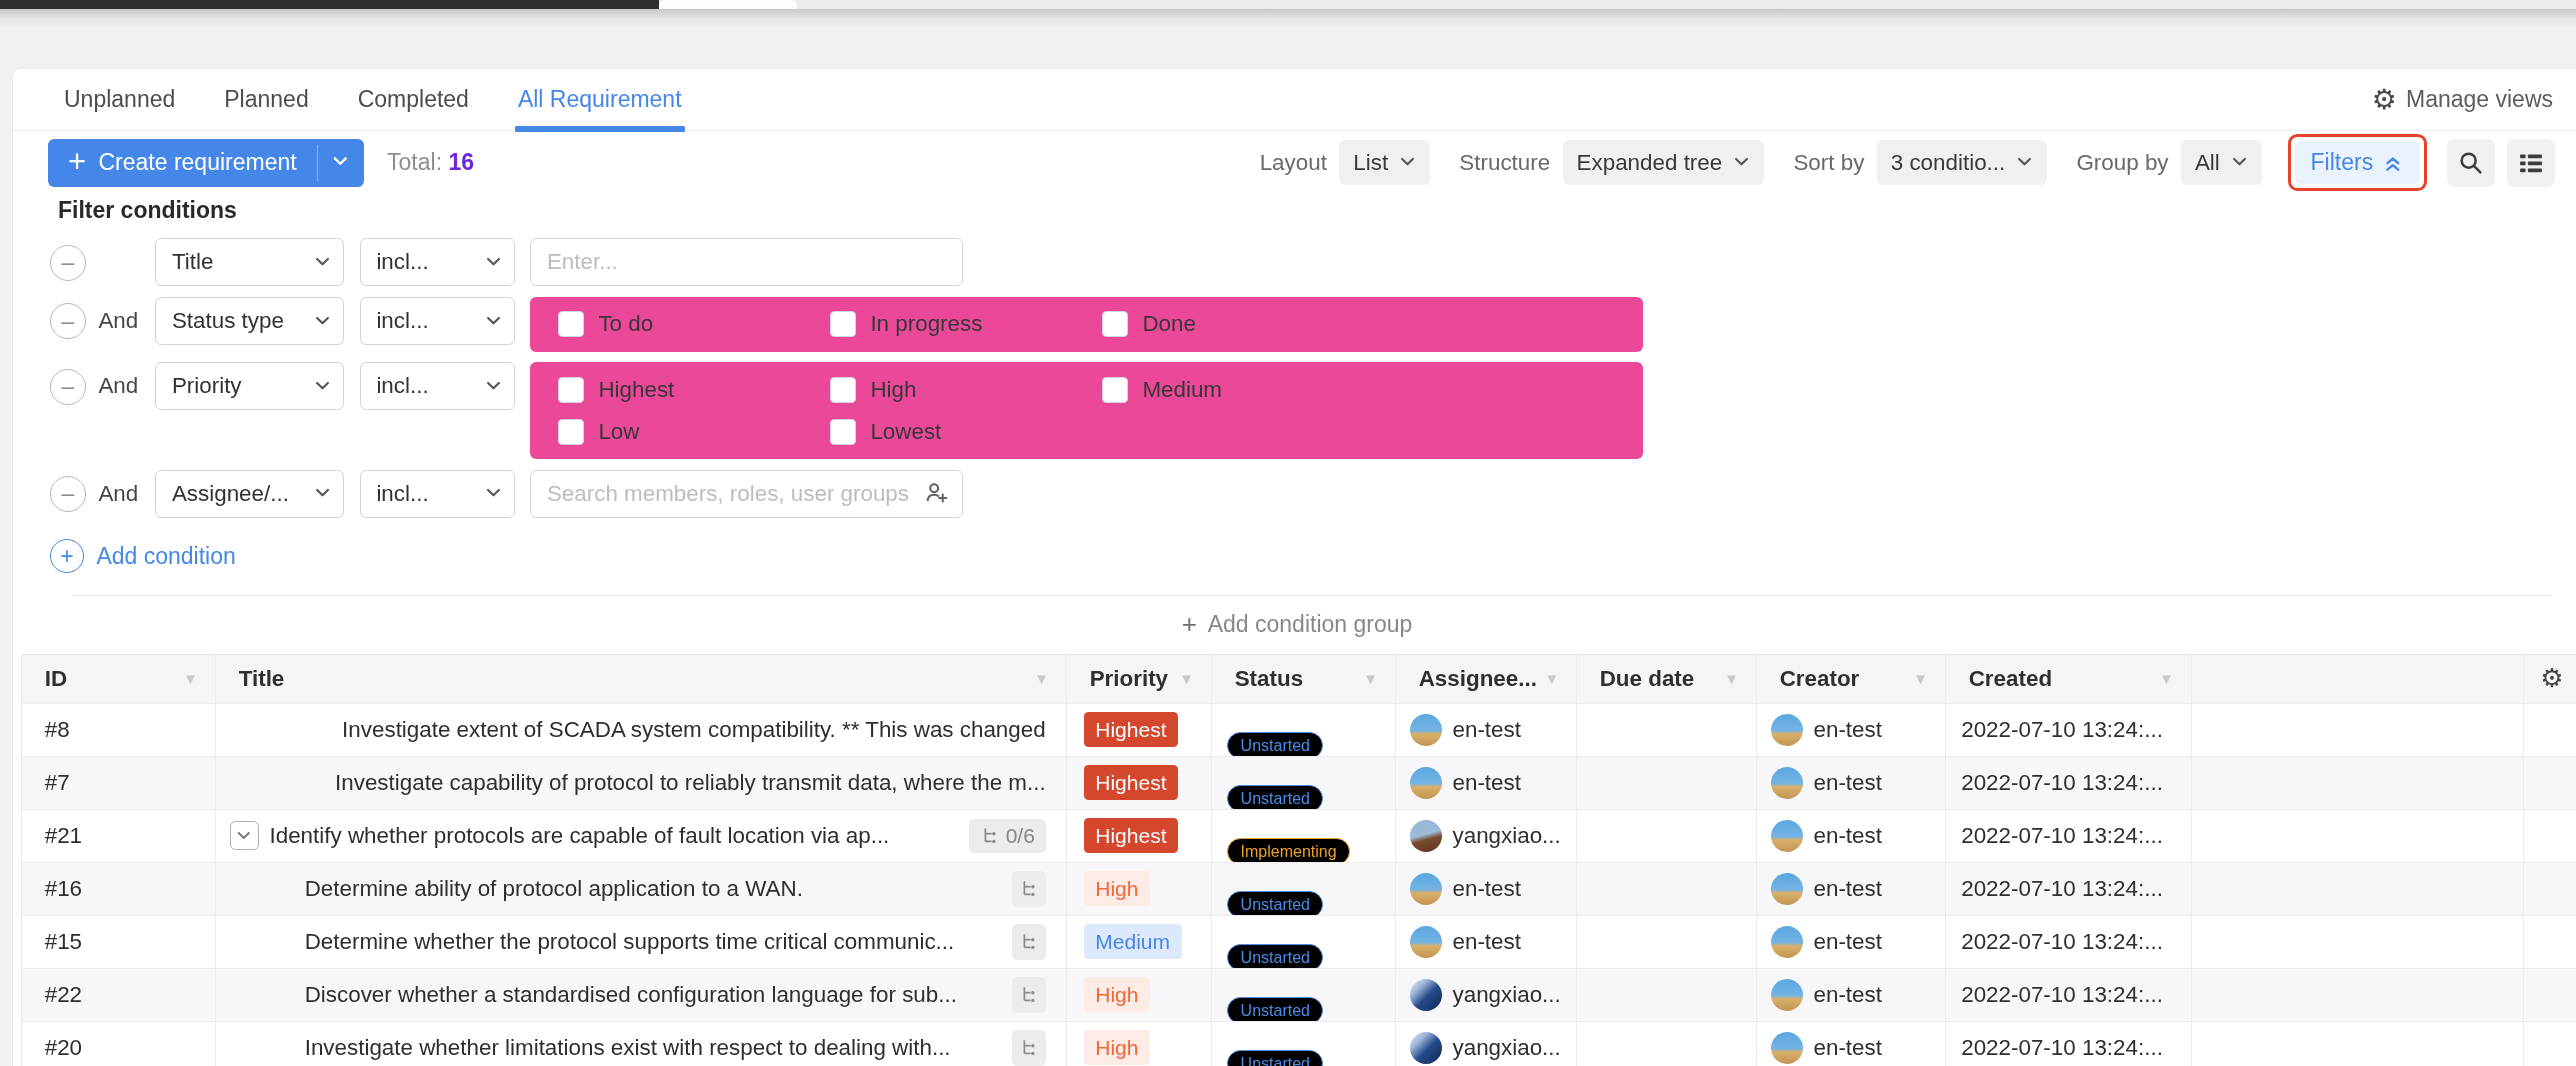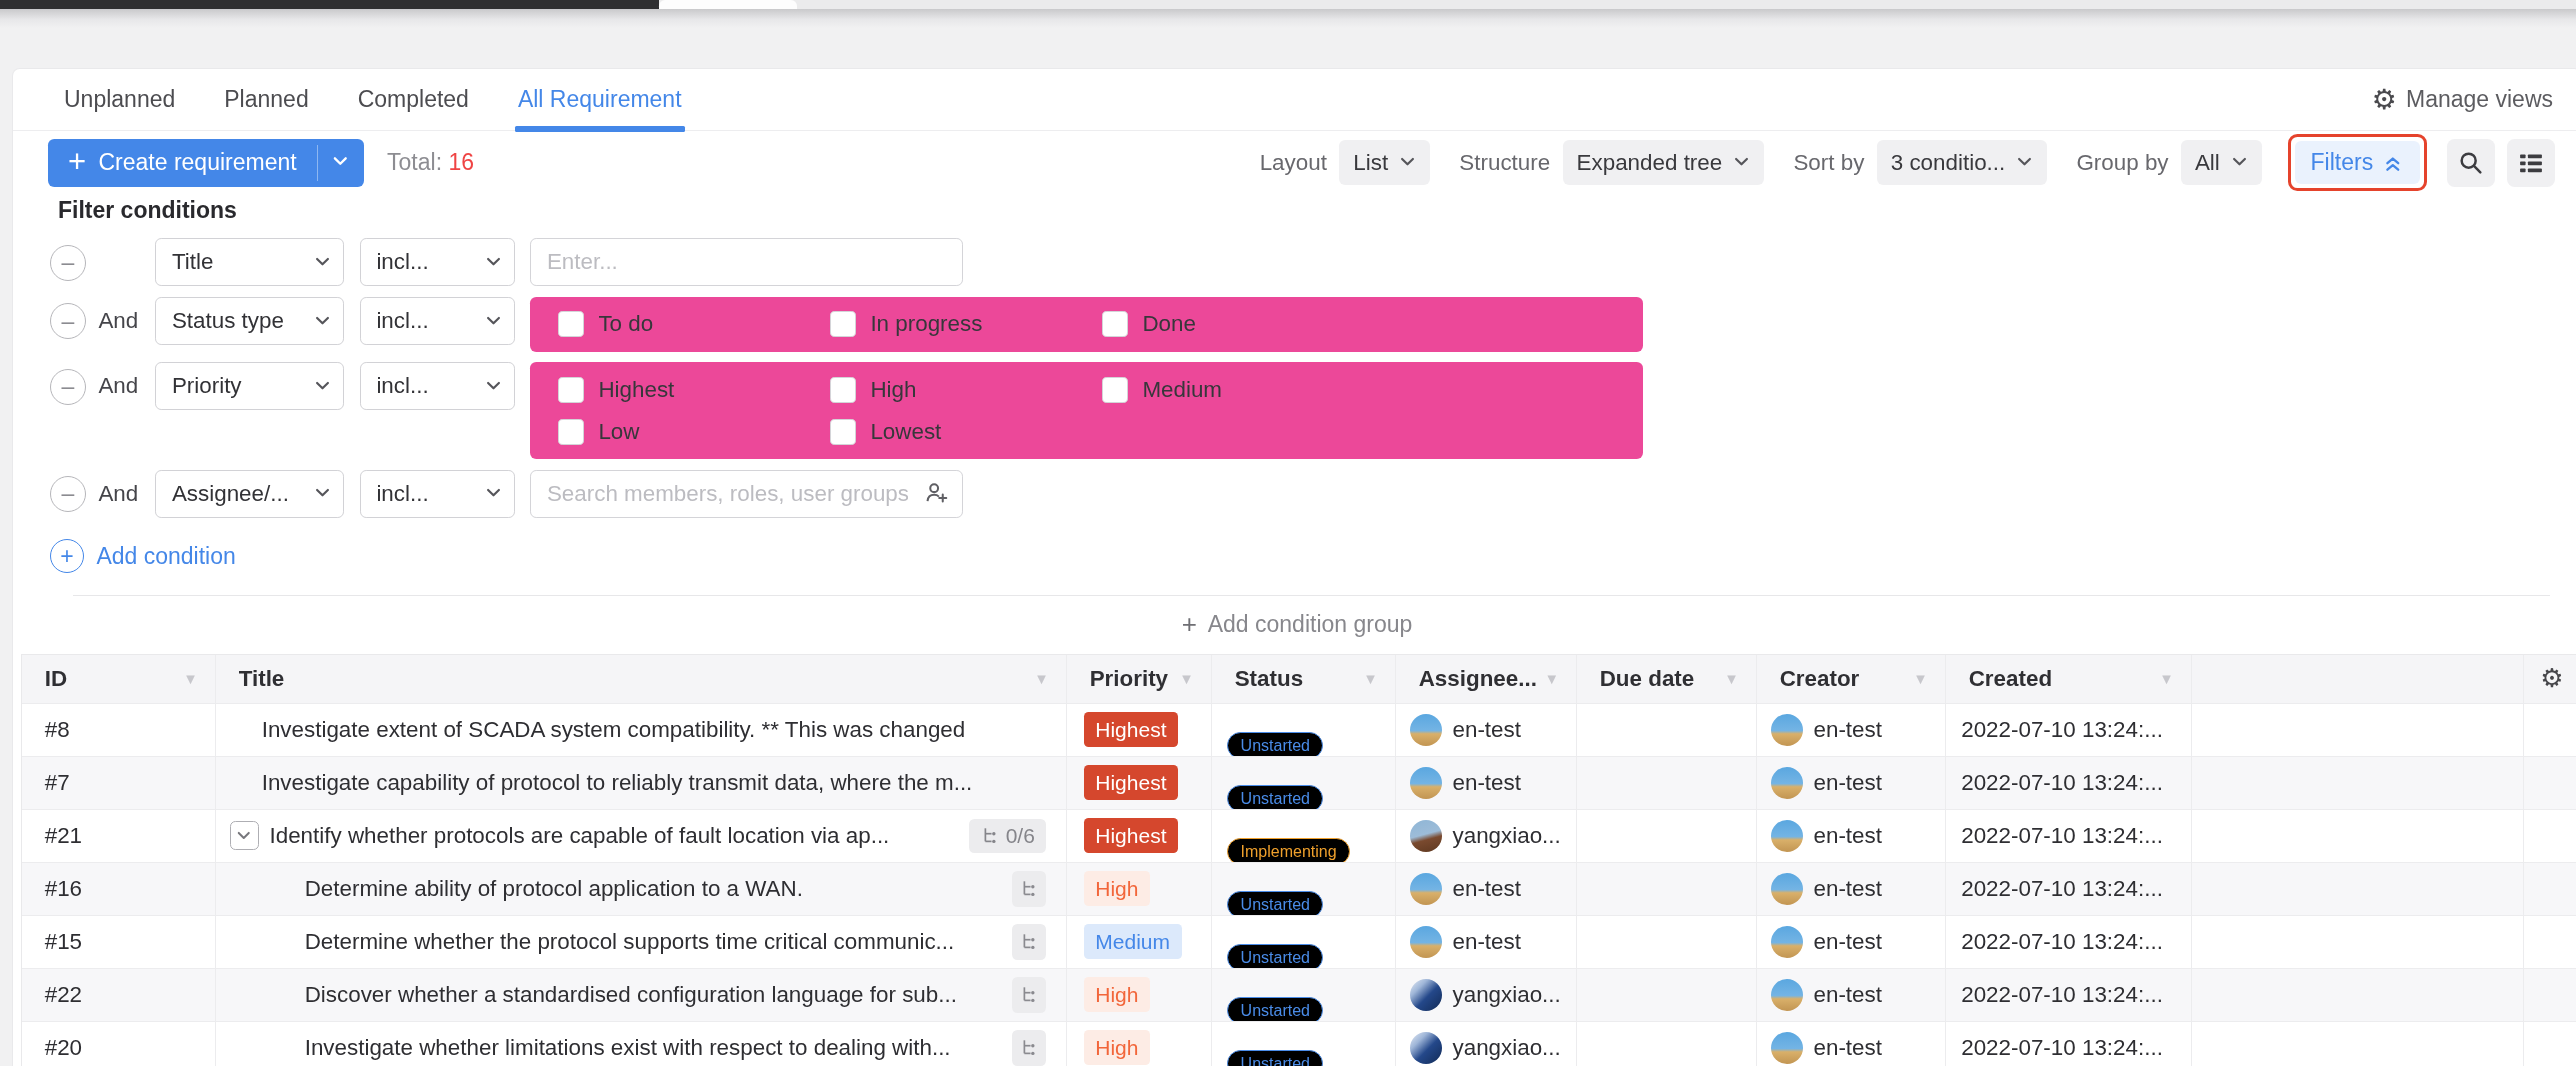--- a/index.html
+++ b/index.html
@@ -24,21 +24,21 @@
   .manage-views { margin-left:auto; display:flex; align-items:center; gap:9.3px; color:#5c5c60; font-size:23px; cursor:pointer; }
   .manage-views .gear { font-size:28px; color:#4a4a4e; line-height:1; }
   
   .toolbar { display:flex; align-items:center; height:48px; margin:7.7px 26px 0 35px; }
   .btn-create { display:flex; align-items:stretch; background:var(--accent); border-radius:6.2px; overflow:hidden; height:48px; cursor:pointer; }
   .btn-create .main { display:flex; align-items:center; gap:12.4px; padding:0 20px; color:#fff; font-size:23px; }
   .btn-create .plus { font-size:31px; font-weight:300; line-height:1; margin-top:-3.1px; }
   .btn-create .split { width:0.8px; background:rgba(255,255,255,.4); margin:6.2px 0; }
   .btn-create .drop { display:flex; align-items:center; padding:0 14px; color:#fff; }
   .total { margin-left:23px; font-size:23px; color:#8d8d92; }
-  .total b { color:#ef4444; font-weight:400; }
+  .total b { color:#6d28d9; font-weight:700; }
   .tb-right { margin-left:auto; display:flex; align-items:center; gap:12.4px; }
   .tb-label { font-size:22.4px; color:#68686d; margin-left:17px; white-space:nowrap; }
   .tb-pill { display:flex; align-items:center; gap:10.8px; background:#f0f0f2; border-radius:6.2px;
     height:45px; padding:0 14px; font-size:22.4px; color:#39393d; cursor:pointer; white-space:nowrap; }
   .tb-pill .chev { color:#55555a; }
   .filters-annot { border:3.9px solid var(--annot); border-radius:9.3px; padding:4px; margin:0 7.7px 0 14px; }
   .btn-filters { display:flex; align-items:center; gap:9.3px; background:#eaf2fd; border-radius:6.2px;
     height:43px; padding:0 15.5px; color:var(--accent); font-size:23px; cursor:pointer; }
   .icon-btn { width:48px; height:48px; background:#f0f0f2; border-radius:7.7px;
     display:flex; align-items:center; justify-content:center; color:#3c3c40; cursor:pointer; }
@@ -82,21 +82,21 @@
   .th,.td { border-right:1.5px solid #ececee; border-bottom:1.5px solid #ececee;
     display:flex; align-items:center; overflow:hidden; white-space:nowrap; }
   .thead .th { height:49px; background:#f5f5f7; font-size:22.4px; font-weight:600; color:#2f2f33;
     justify-content:space-between; padding:0 17px 0 23px; cursor:pointer; }
   .th .tri { font-size:14.7px; color:#c7c7cc; margin-left:7.7px; }
   .th.gear-col { justify-content:center; padding:0; color:#47474b; font-size:26px; }
   .trow .td { height:53px; font-size:22.4px; color:#2e2e32; background:#fff; }
   .trow.alt .td { background:#f7f7f9; }
   .td.c-id { padding-left:23px; }
   .td.c-title { padding-right:0; }
-  .title-inner { display:flex; align-items:center; width:100%; padding-right:20px; }
+  .title-inner { display:flex; align-items:center; width:100%; padding-right:20px;justify-content:flex-end; }
   .expand-toggle { width:29px; height:29px; border:1.5px solid #aeaeb3; border-radius:5.4px;
     display:flex; align-items:center; justify-content:center; color:#77777c; margin-right:10.8px; cursor:pointer; flex:none; }
   .sub-badge { margin-left:auto; height:34px; background:#ececee; border-radius:5.4px;
     display:flex; align-items:center; gap:6.2px; padding:0 10.8px; color:#85858a; font-size:21px; cursor:pointer; flex:none; }
   .tree-btn { margin-left:auto; width:34px; height:36px; background:#ececee; border-radius:5.4px;
     display:flex; align-items:center; justify-content:center; color:#8a8a8f; cursor:pointer; flex:none; }
   .t-text { overflow:hidden; text-overflow:ellipsis; }
   .pill { border-radius:4.6px; padding:3.9px 11.6px; font-size:21px; line-height:1.3; }
   .pr-highest { background:#d5472d; color:#fff; }
   .pr-high { background:#fdece5; color:#f2663a; }

